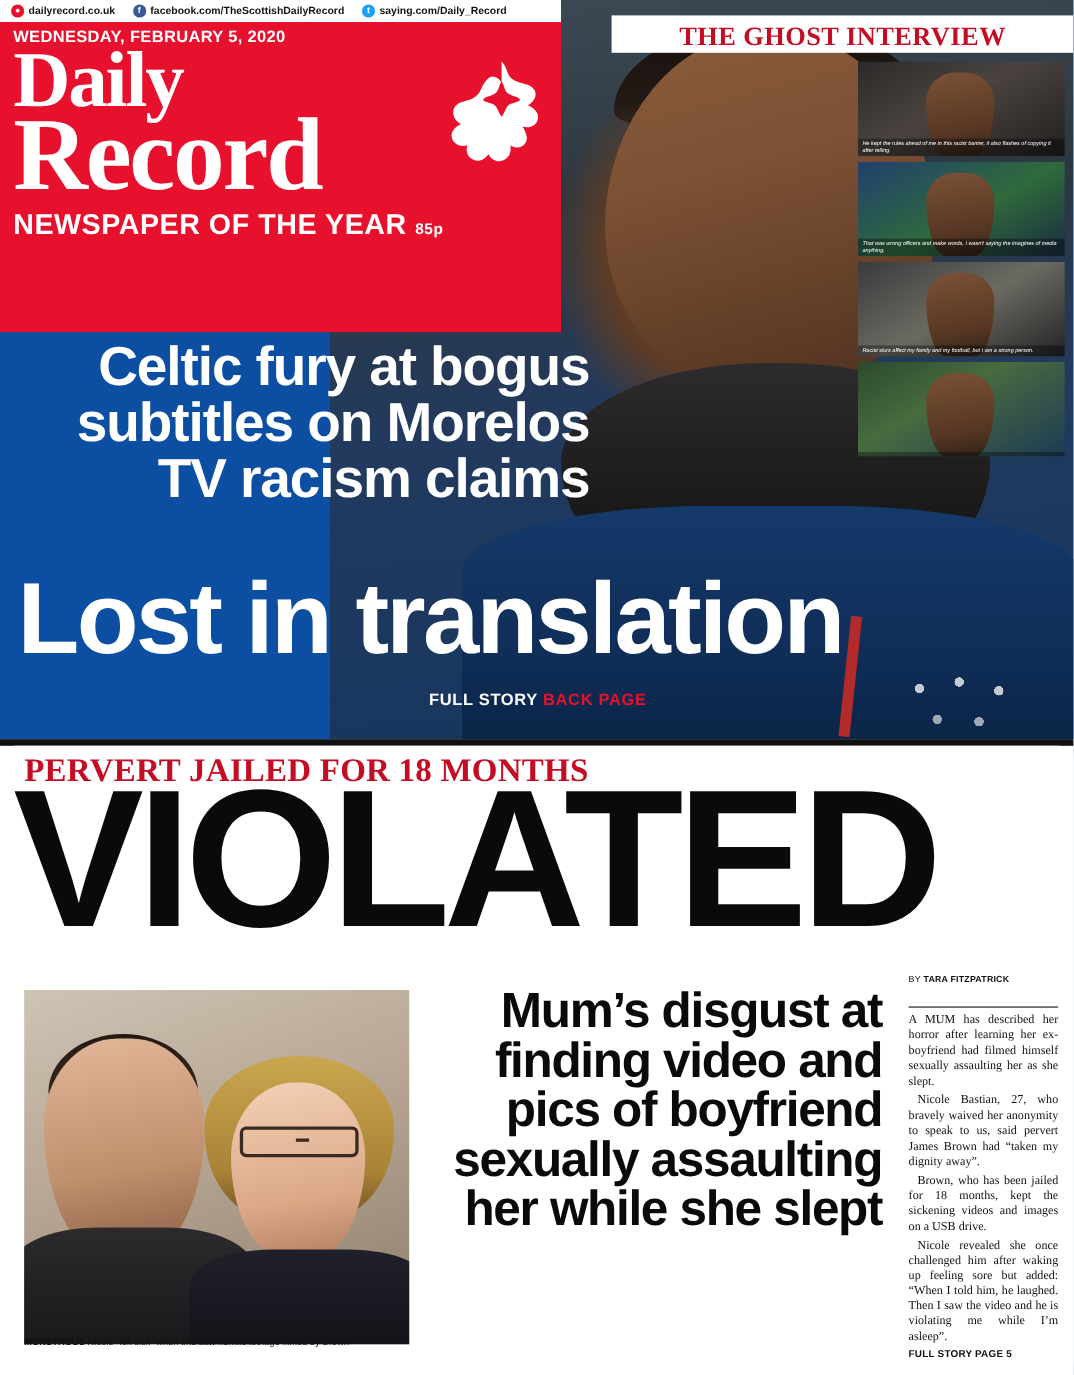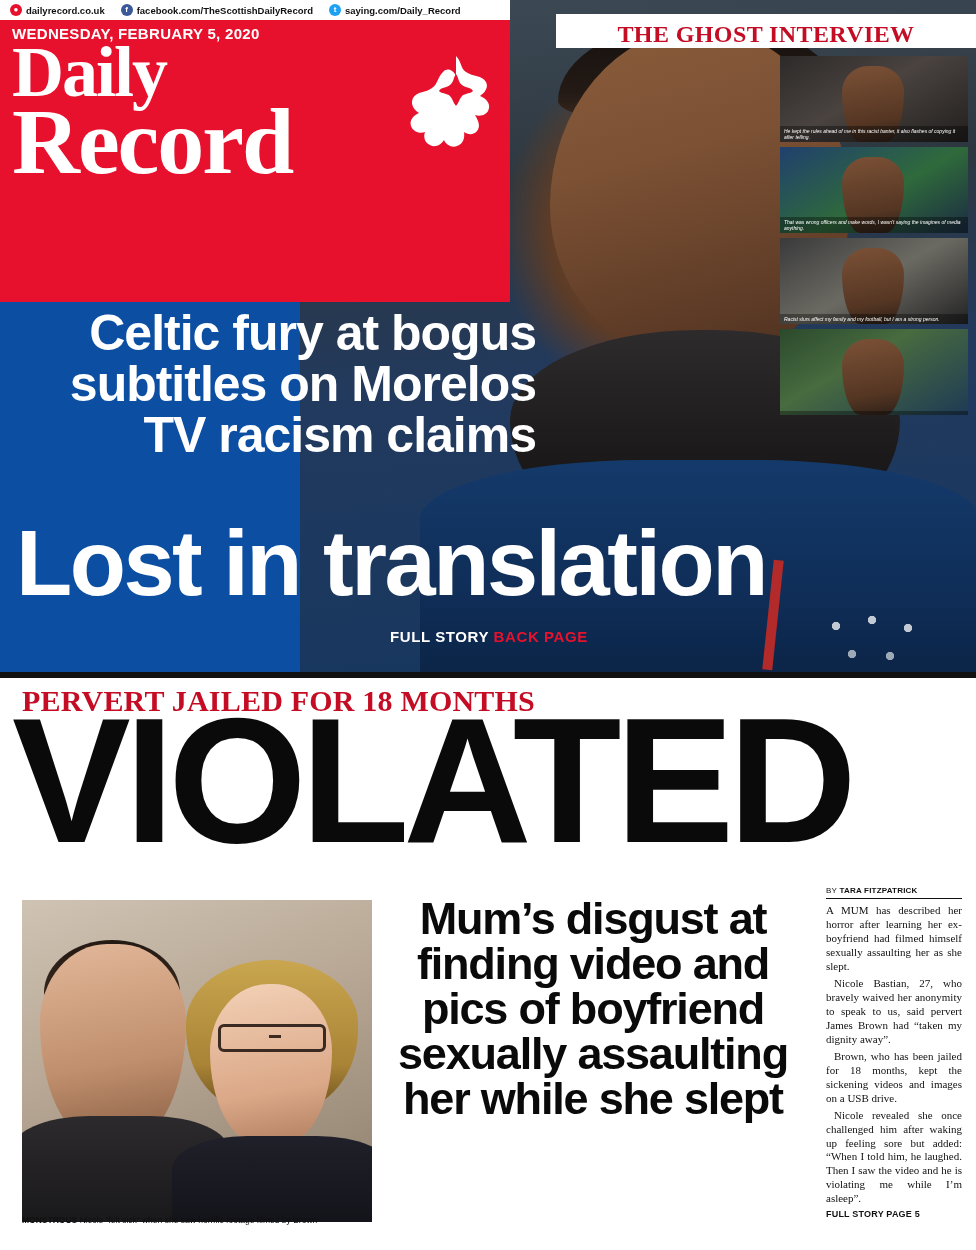--- a/index.html
+++ b/index.html
@@ -357,35 +357,35 @@
   .mid-head {
     position: absolute;
     left: 384px; top: 218px;
     width: 418px;
     font-family: "Liberation Sans", sans-serif;
     font-weight: 700;
     font-size: 45px;
     line-height: 1.0;
     letter-spacing: -1.2px;
     color: #0a0a0a;
-    text-align: center;
+    text-align: right;
   }
 
   
   .story-col {
     position: absolute;
     right: 14px; top: 208px;
     width: 136px;
     color: #111;
   }
   .byline {
     font-size: 8px;
     font-weight: 700;
     letter-spacing: .2px;
-    margin-bottom: 3px;
+    margin-bottom: 20px;
   }
   .byline .by { font-weight: 400; }
   .rule {
     height: 1px;
     background: #111;
     margin-bottom: 5px;
   }
   .story-col p {
     font-family: "Liberation Serif", serif;
     font-size: 11px;
@@ -466,20 +466,24 @@
         <div class="logo-line">Daily</div>
         <div class="logo-line second">Record</div>
         <div class="lion">
           <svg viewBox="0 0 92 104" width="92" height="104" aria-hidden="true">
             <path fill="currentColor" d="M46 2c6 6 4 12 10 16 7 5 16 3 20 10 3 6-2 11-6 14 5 2 10 6 9 12-1 7-9 9-14 7 3 5 6 11 2 16-3 4-9 4-13 1 1 6-1 12-7 14-5 2-11-1-13-6-3 5-9 8-14 5-5-2-7-8-5-13-5 2-12 0-14-6-2-6 3-11 8-13-5-3-9-9-6-15 4-7 13-5 19-10 6-4 5-10 11-16 3-3 6-3 9-1 2 1 3 3 4 5z"></path>
             <path fill="#e8112d" d="M46 20c3 4 2 8 6 11 4 3 9 2 11 6-3 3-8 2-11 5-3 3-3 7-6 10-3-3-3-7-6-10-3-3-8-2-11-5 2-4 7-3 11-6 4-3 3-7 6-11z"></path>
           </svg>
         </div>
       </div>
 
+      <div class="year-line">
+        <span>NEWSPAPER OF THE YEAR</span>
+        <span class="price">85p</span>
+      </div>
     </div>
 
     <div class="top-heads">
       <div class="kicker">Celtic fury at bogus subtitles on Morelos TV racism claims</div>
     </div>
 
     <div class="main-head">Lost in translation</div>
 
     <div class="full-story">
       <span>FULL STORY</span>

